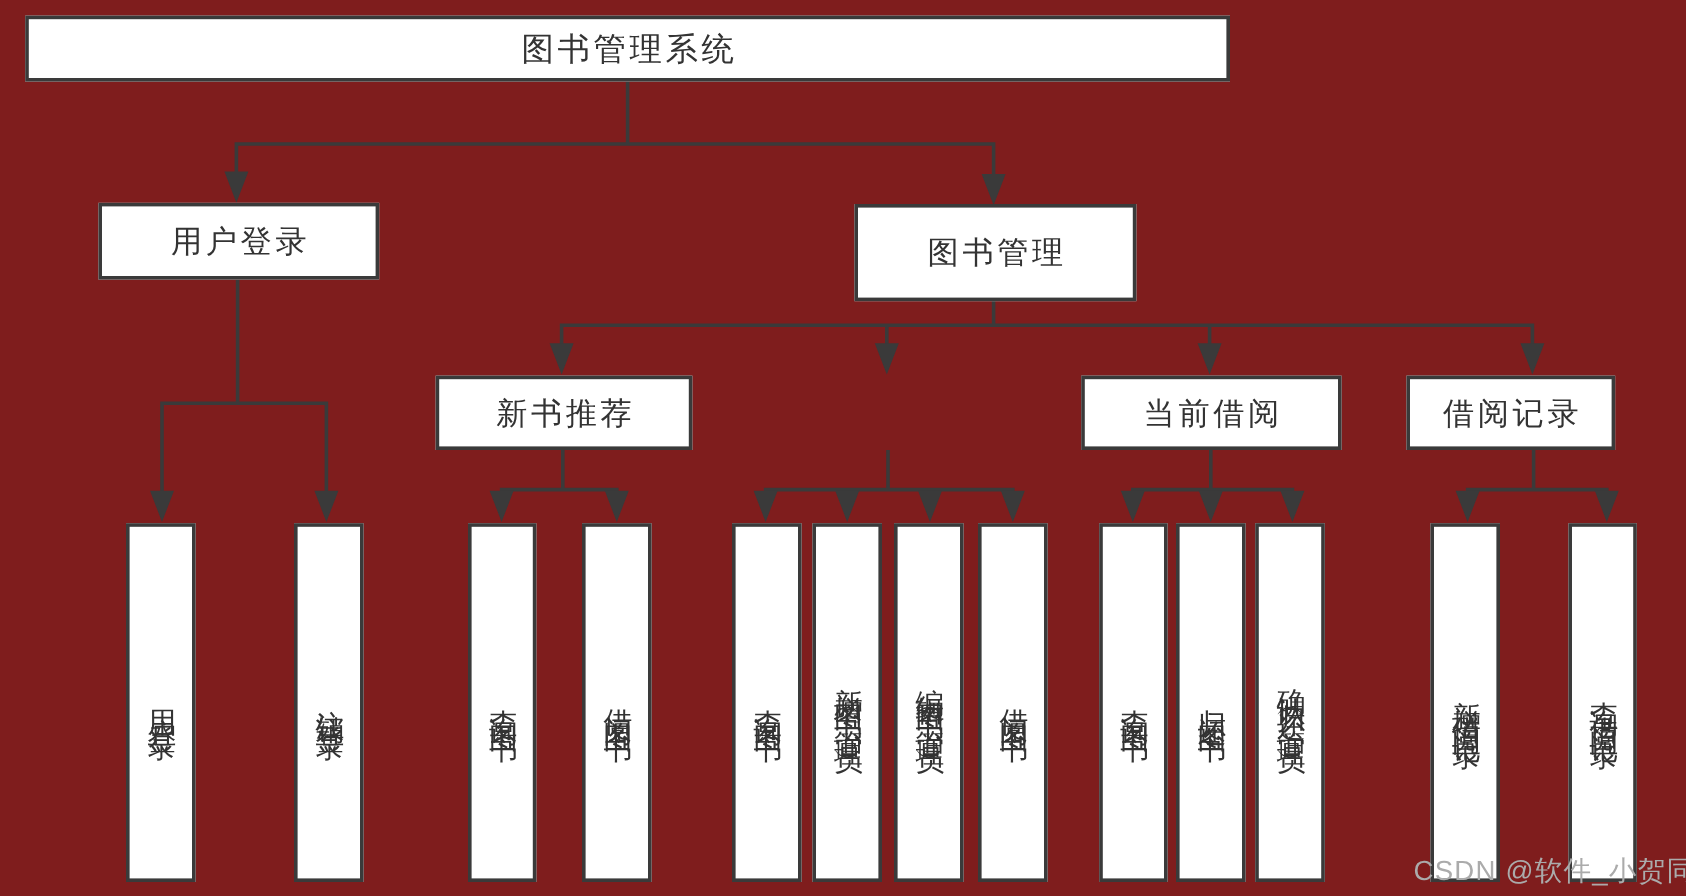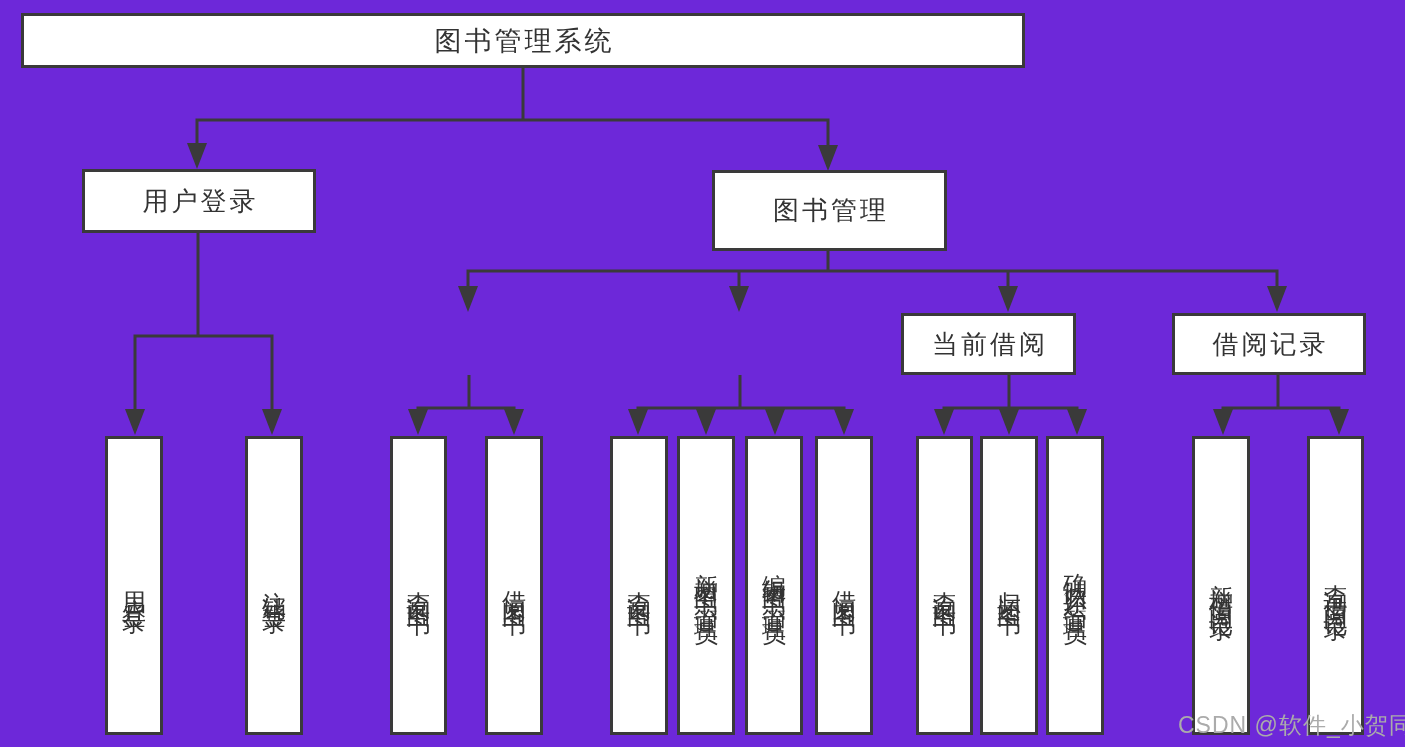--- a/index.html
+++ b/index.html
@@ -1,19 +1,19 @@
 <!DOCTYPE html>
 <html><head>
 <meta charset="utf-8">
 <style>
   html,body { margin:0; padding:0; background:#ffffff; }
   .canvas {
     position:relative;
     width:1405px; height:747px;
-    background:#6d28d9;
+    background:#7f1d1d;
     font-family:"Liberation Sans", sans-serif;
     overflow:hidden;
   }
   .connectors { position:absolute; left:0; top:0; }
   .node {
     position:absolute;
     box-sizing:border-box;
     border:3px solid #3a3a3a;
     background:#ffffff;
     display:flex;
@@ -102,22 +102,23 @@
       <polygon points="1213,409 1233,409 1223,435"></polygon>
       <polygon points="1329,409 1349,409 1339,435"></polygon>
     </g>
   </svg>
 
   <div class="node root" style="left:21px; top:13px; width:1004px; height:55px;">图书管理系统</div>
 
   <div class="node" style="left:82px; top:169px; width:234px; height:64px;">用户登录</div>
   <div class="node" style="left:712px; top:170px; width:235px; height:81px;">图书管理</div>
 
-  <div class="node" style="left:901px; top:313px; width:175px; height:62px;">当前借阅</div>
-  <div class="node" style="left:1172px; top:313px; width:194px; height:62px;">借阅记录</div>
+  <div class="node" style="left:363px; top:313px; width:214px; height:62px;">新书推荐</div>
+  <div class="node" style="left:901px; top:313px; width:217px; height:62px;">当前借阅</div>
+  <div class="node" style="left:1172px; top:313px; width:174px; height:62px;">借阅记录</div>
 
   <div class="vnode" style="left:105px; top:436px; width:58px; height:299px;">
     <span class="vlabel">用户登录</span>
   </div>
   <div class="vnode" style="left:245px; top:436px; width:58px; height:299px;">
     <span class="vlabel">注销登录</span>
   </div>
 
   <div class="vnode" style="left:390px; top:436px; width:57px; height:299px;">
     <span class="vlabel">查询图书</span>

